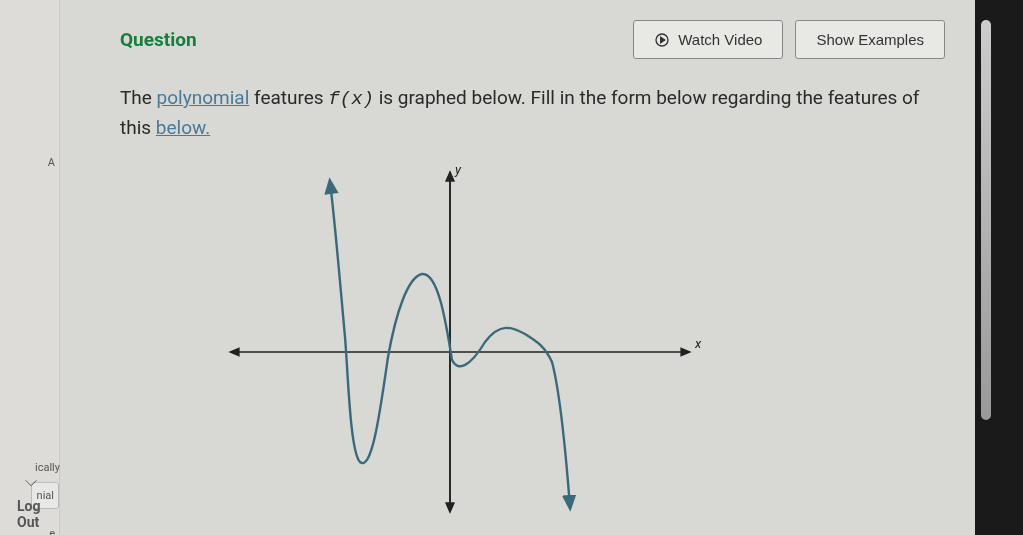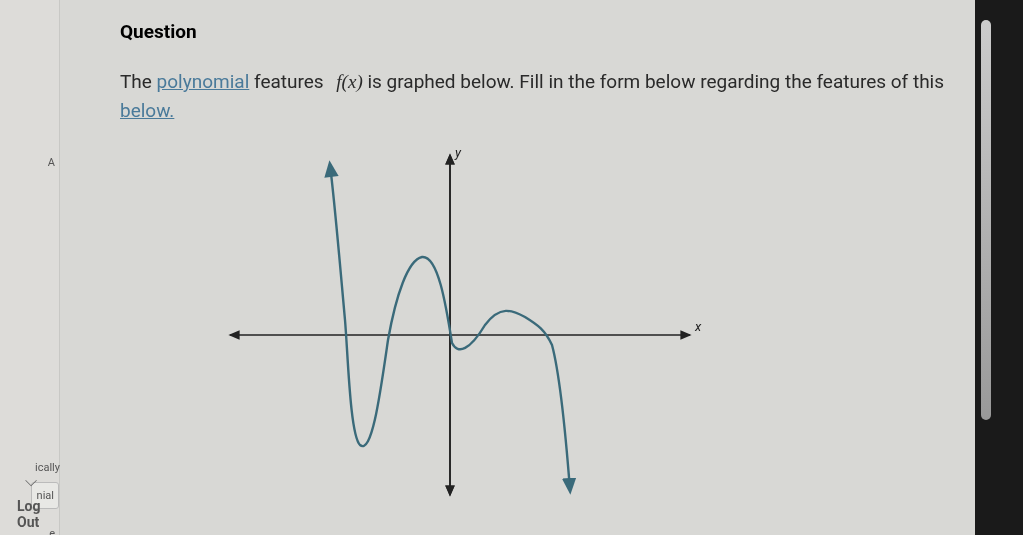--- a/index.html
+++ b/index.html
@@ -63,21 +63,21 @@
     }
     .header-row {
       display: flex;
       justify-content: space-between;
       align-items: center;
       margin-bottom: 25px;
     }
     .question-title {
       font-size: 19px;
       font-weight: 700;
-      color: #000000;
+      color: #15803d;
     }
     .button-group {
       display: flex;
       gap: 12px;
     }
     .btn {
       border: 1.5px solid #888;
       background: #e8e8e5;
       padding: 10px 20px;
       font-size: 15px;
@@ -95,21 +95,21 @@
     .prompt {
       font-size: 19px;
       color: #2a2a2a;
       line-height: 1.5;
       margin-bottom: 20px;
     }
     .prompt .polylink {
       color: #4a7a9a;
       text-decoration: underline;
     }
-    .prompt .fx { font-style: italic; font-family: Liberation Serif, serif; margin-left: 8px; }
+    .prompt .fx { font-style: italic; font-family: Liberation Mono, monospace; }
     .graph-area {
       width: 100%;
       display: flex;
       justify-content: flex-start;
       padding-left: 30px;
     }
     .graph-svg {
       width: 560px;
       height: 360px;
     }
@@ -140,20 +140,32 @@
   <div class="sidebar-item i1">ically</div>
   <div class="sidebar-item i2 active">nial</div>
   <div class="sidebar-item i3">e</div>
   <div class="chevron">⌵</div>
   <div class="logout">Log Out</div>
 </div>
 
 <div class="main">
   <div class="header-row">
     <div class="question-title">Question</div>
+    <div class="button-group">
+      <button class="btn">
+        <svg class="play-icon-svg" viewBox="0 0 24 24" fill="none" stroke="#333" stroke-width="2">
+          <circle cx="12" cy="12" r="9"></circle>
+          <path d="M10 8 L16 12 L10 16 Z" fill="#333"></path>
+        </svg>
+        <span>Watch Video</span>
+      </button>
+      <button class="btn">
+        <span>Show Examples</span>
+      </button>
+    </div>
   </div>
 
   <div class="prompt">
     <span>The </span><span class="polylink">polynomial</span><span> features </span><span class="fx">f(x)</span><span> is graphed below. Fill in the form below regarding the features of this </span><span class="polylink">below.</span>
   </div>
 
   <div class="graph-area">
     <svg class="graph-svg" viewBox="0 0 560 360">
       <defs>
         <marker id="arrR" markerWidth="10" markerHeight="10" refX="6" refY="3" orient="auto">

